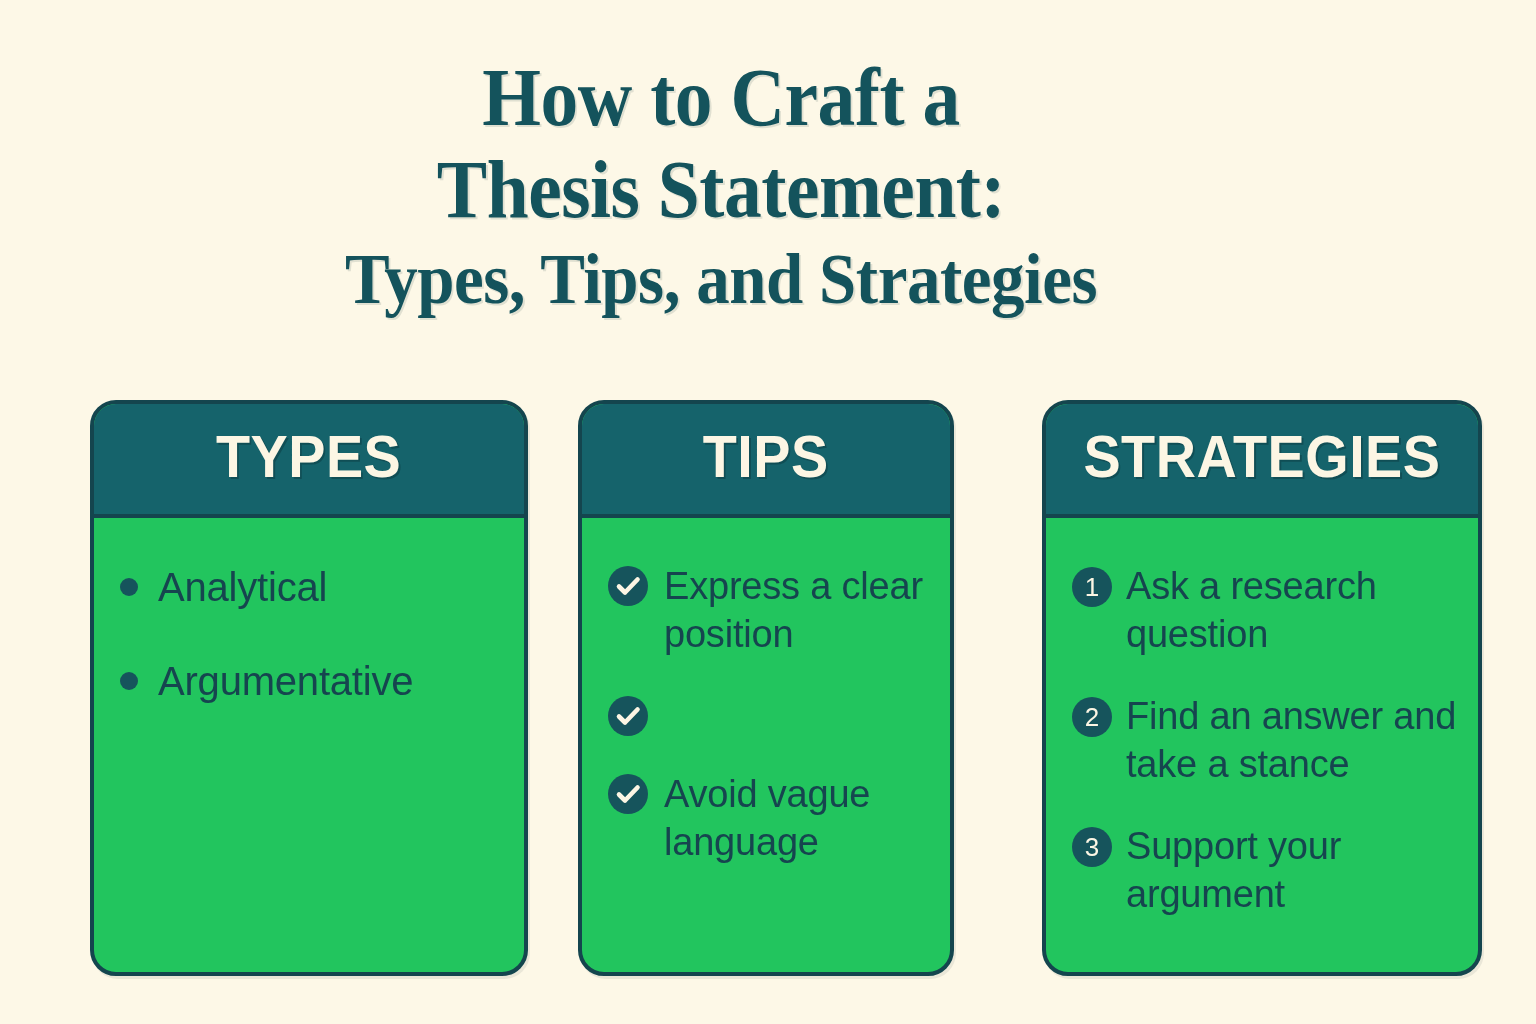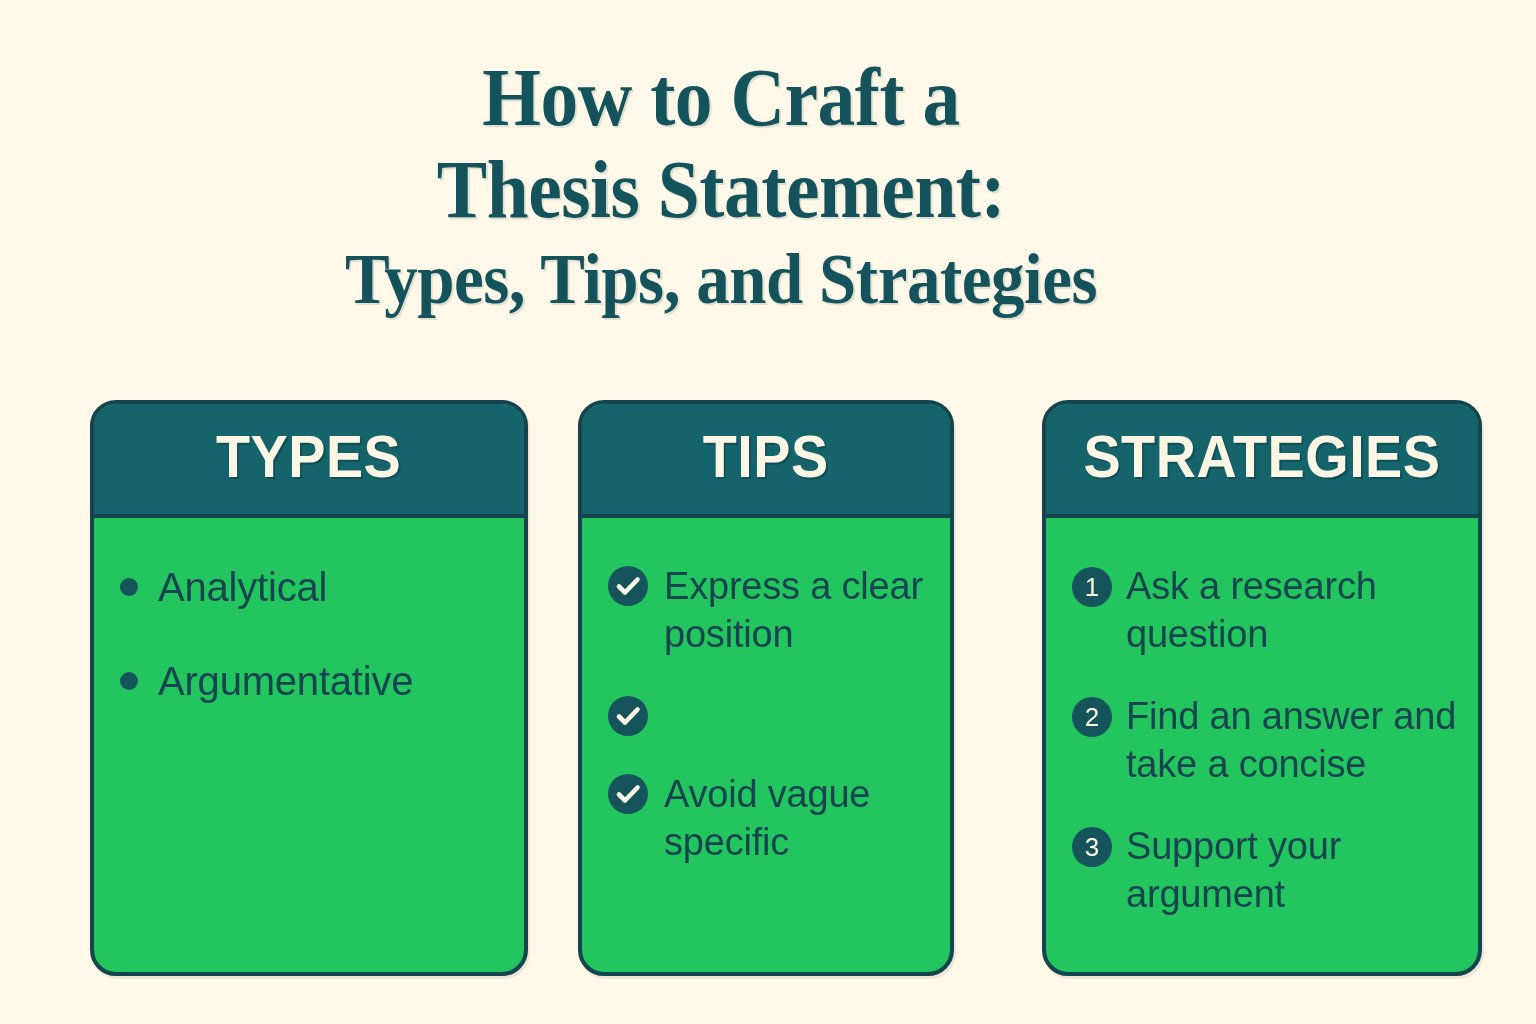--- a/index.html
+++ b/index.html
@@ -213,37 +213,37 @@
                 <path d="M11 20.5 L17 26.5 L29.5 13.5" fill="none" stroke="#FCF6E4" stroke-width="4.6" stroke-linecap="round" stroke-linejoin="round"></path>
               </svg>
           </span>
         </div>
         <div class="item">
           <span class="check-badge">
             <svg width="40" height="40" viewBox="0 0 40 40">
                 <path d="M11 20.5 L17 26.5 L29.5 13.5" fill="none" stroke="#FCF6E4" stroke-width="4.6" stroke-linecap="round" stroke-linejoin="round"></path>
               </svg>
           </span>
-          <span class="item-text">Avoid vague specific</span>
+          <span class="item-text">Avoid vague language</span>
         </div>
       </div>
     </div>
 
     <div class="card card-3">
       <div class="card-header">
         <div class="card-header-label">STRATEGIES</div>
       </div>
       <div class="card-body">
         <div class="item">
           <span class="num-badge">1</span>
           <span class="item-text">Ask a research question</span>
         </div>
         <div class="item">
           <span class="num-badge">2</span>
-          <span class="item-text">Find an answer and take a concise</span>
+          <span class="item-text">Find an answer and take a stance</span>
         </div>
         <div class="item">
           <span class="num-badge">3</span>
           <span class="item-text">Support your argument</span>
         </div>
       </div>
     </div>
 
   </div>
 </div>

